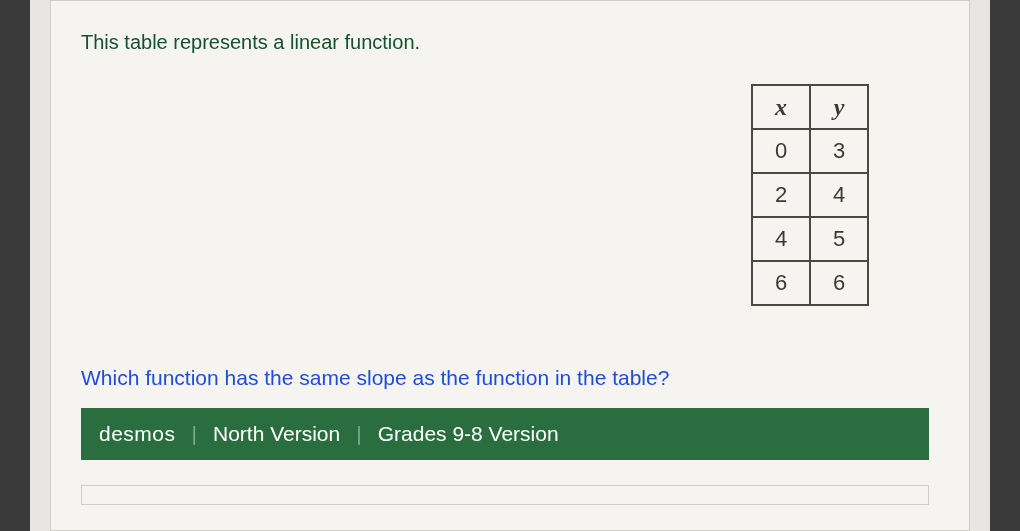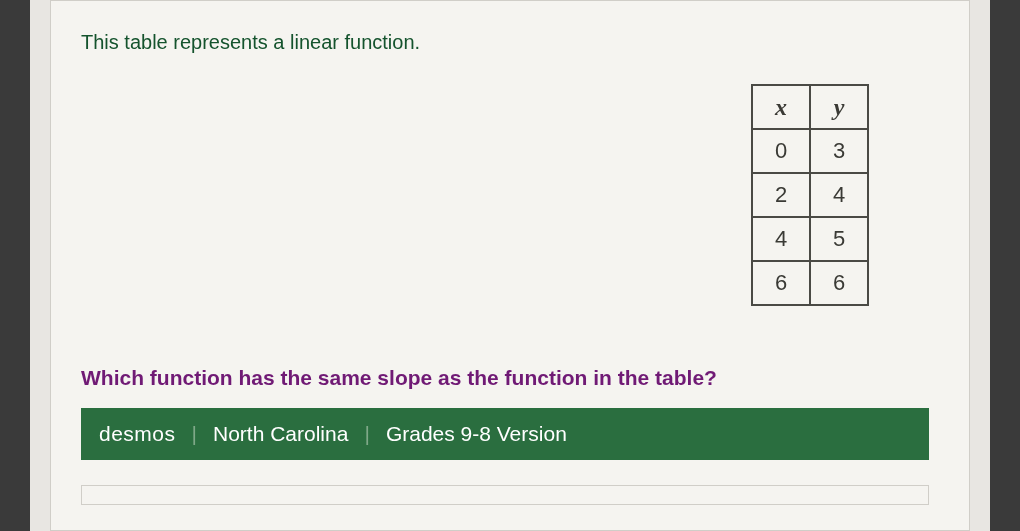--- a/index.html
+++ b/index.html
@@ -59,24 +59,24 @@
     .data-table th {
       font-style: italic;
       font-weight: bold;
       font-family: 'Times New Roman', serif;
       font-size: 24px;
     }
     .data-table td {
       font-weight: 500;
     }
     .question-text {
-      color: #701a75;
+      color: #1d4ed8;
       font-size: 21px;
       margin-bottom: 18px;
-      font-weight: 700;
+      font-weight: 400;
     }
     .desmos-bar {
       background: #2a6e3f;
       color: #ffffff;
       padding: 14px 18px;
       display: flex;
       align-items: center;
       font-size: 21px;
       width: 100%;
     }
@@ -137,21 +137,21 @@
           </tr>
         </tbody>
       </table>
     </div>
 
     <p class="question-text">Which function has the same slope as the function in the table?</p>
 
     <div class="desmos-bar">
       <span class="desmos-brand">desmos</span>
       <span class="divider">|</span>
-      <span class="desmos-region">North Carolina</span>
+      <span class="desmos-region">North Version</span>
       <span class="divider">|</span>
       <span class="desmos-version">Grades 9-8 Version</span>
     </div>
 
     <div class="answer-area"></div>
 
   </div>
 </div>
 
 </body></html>

